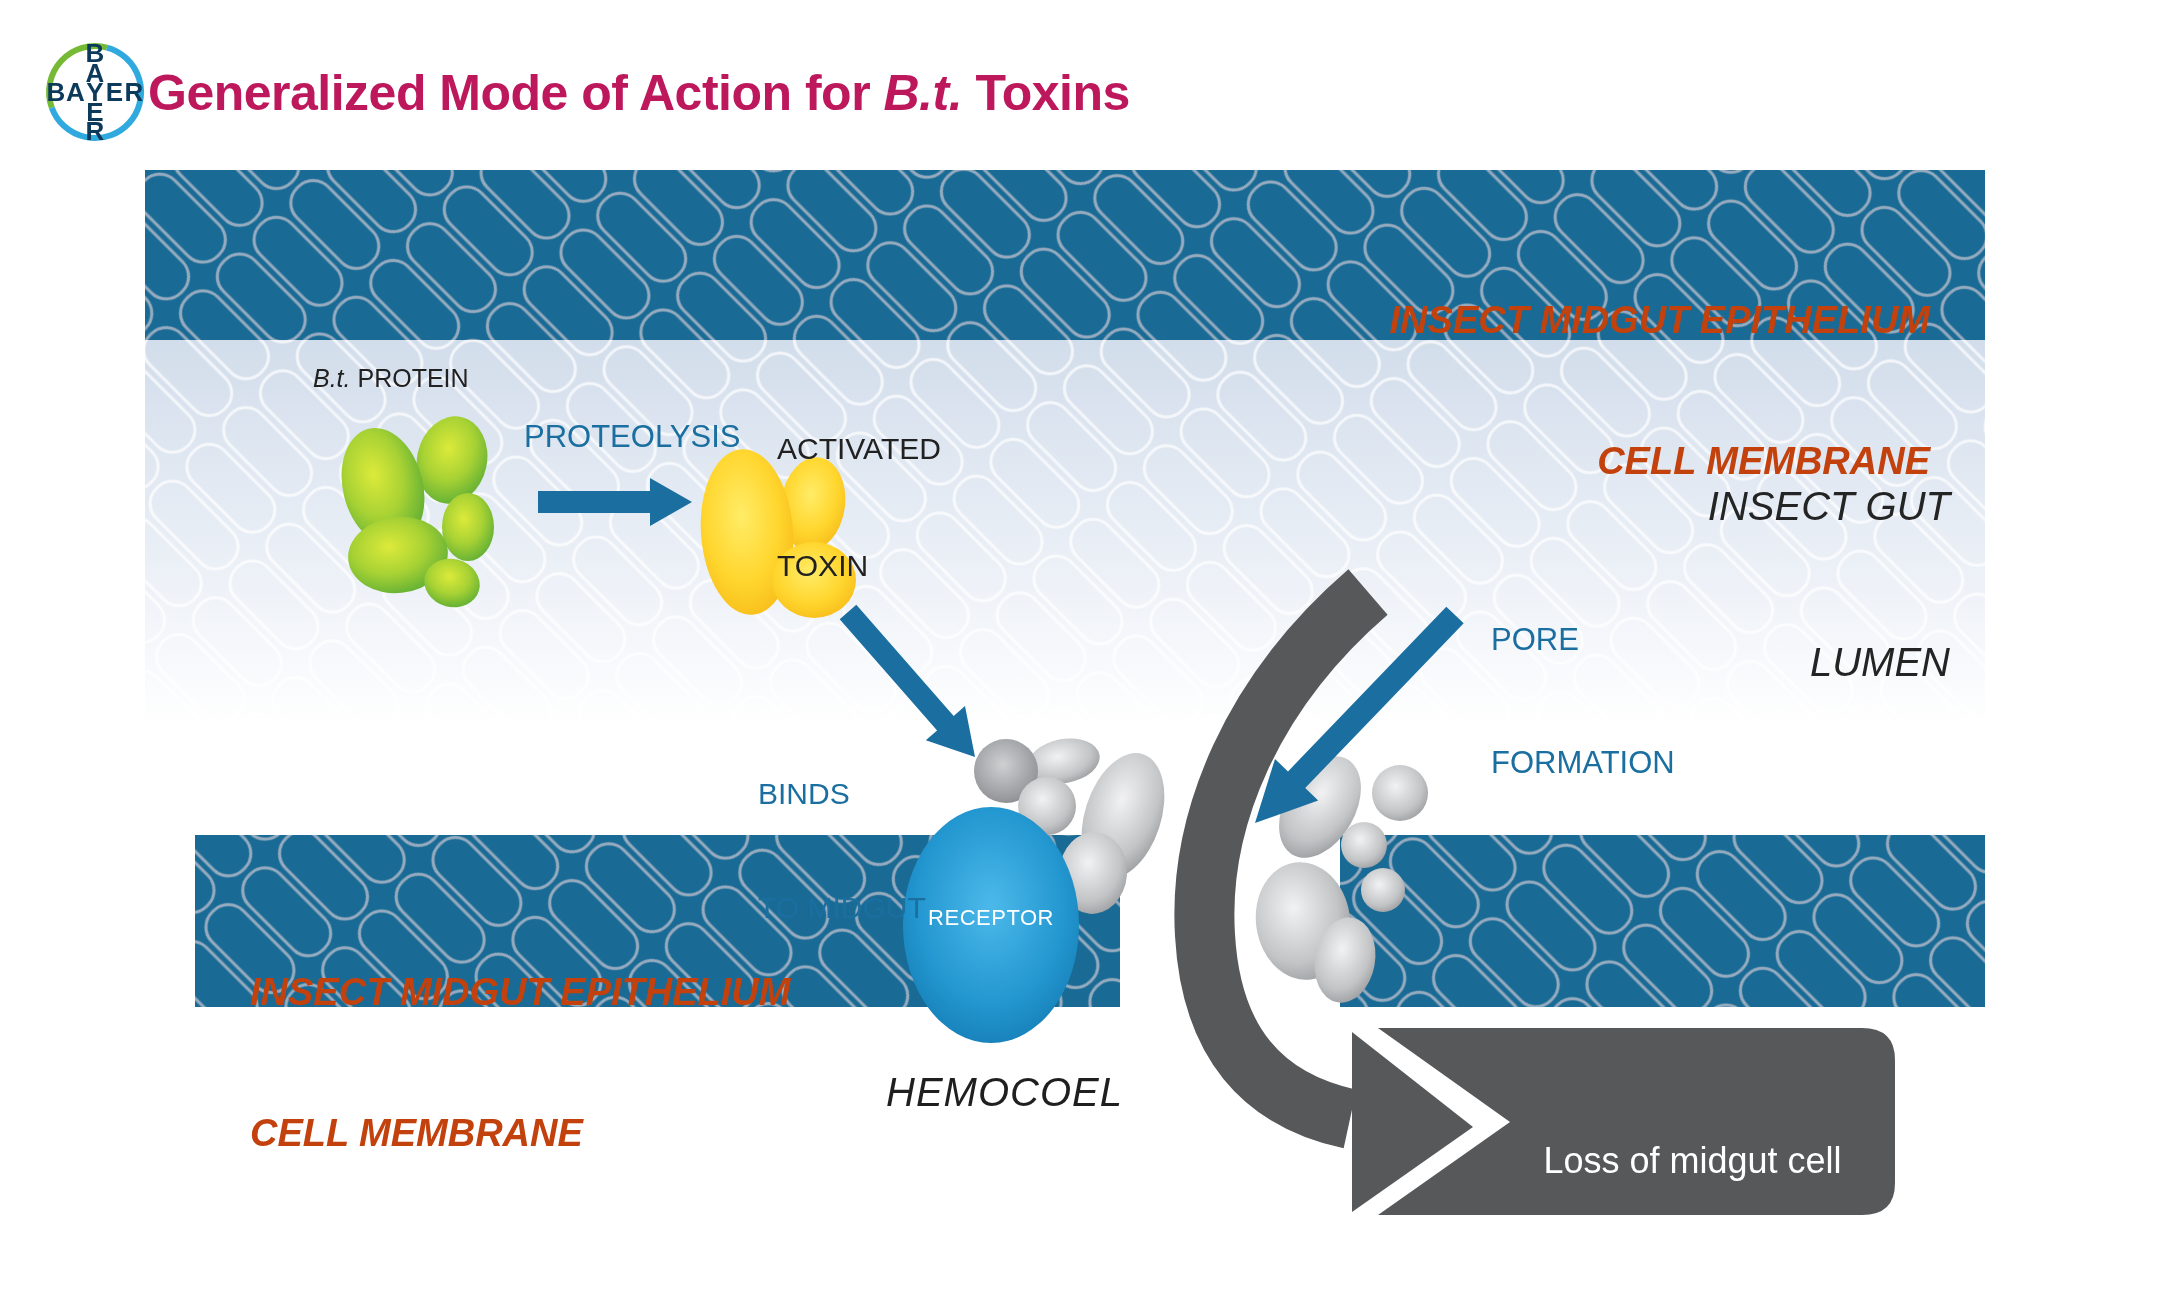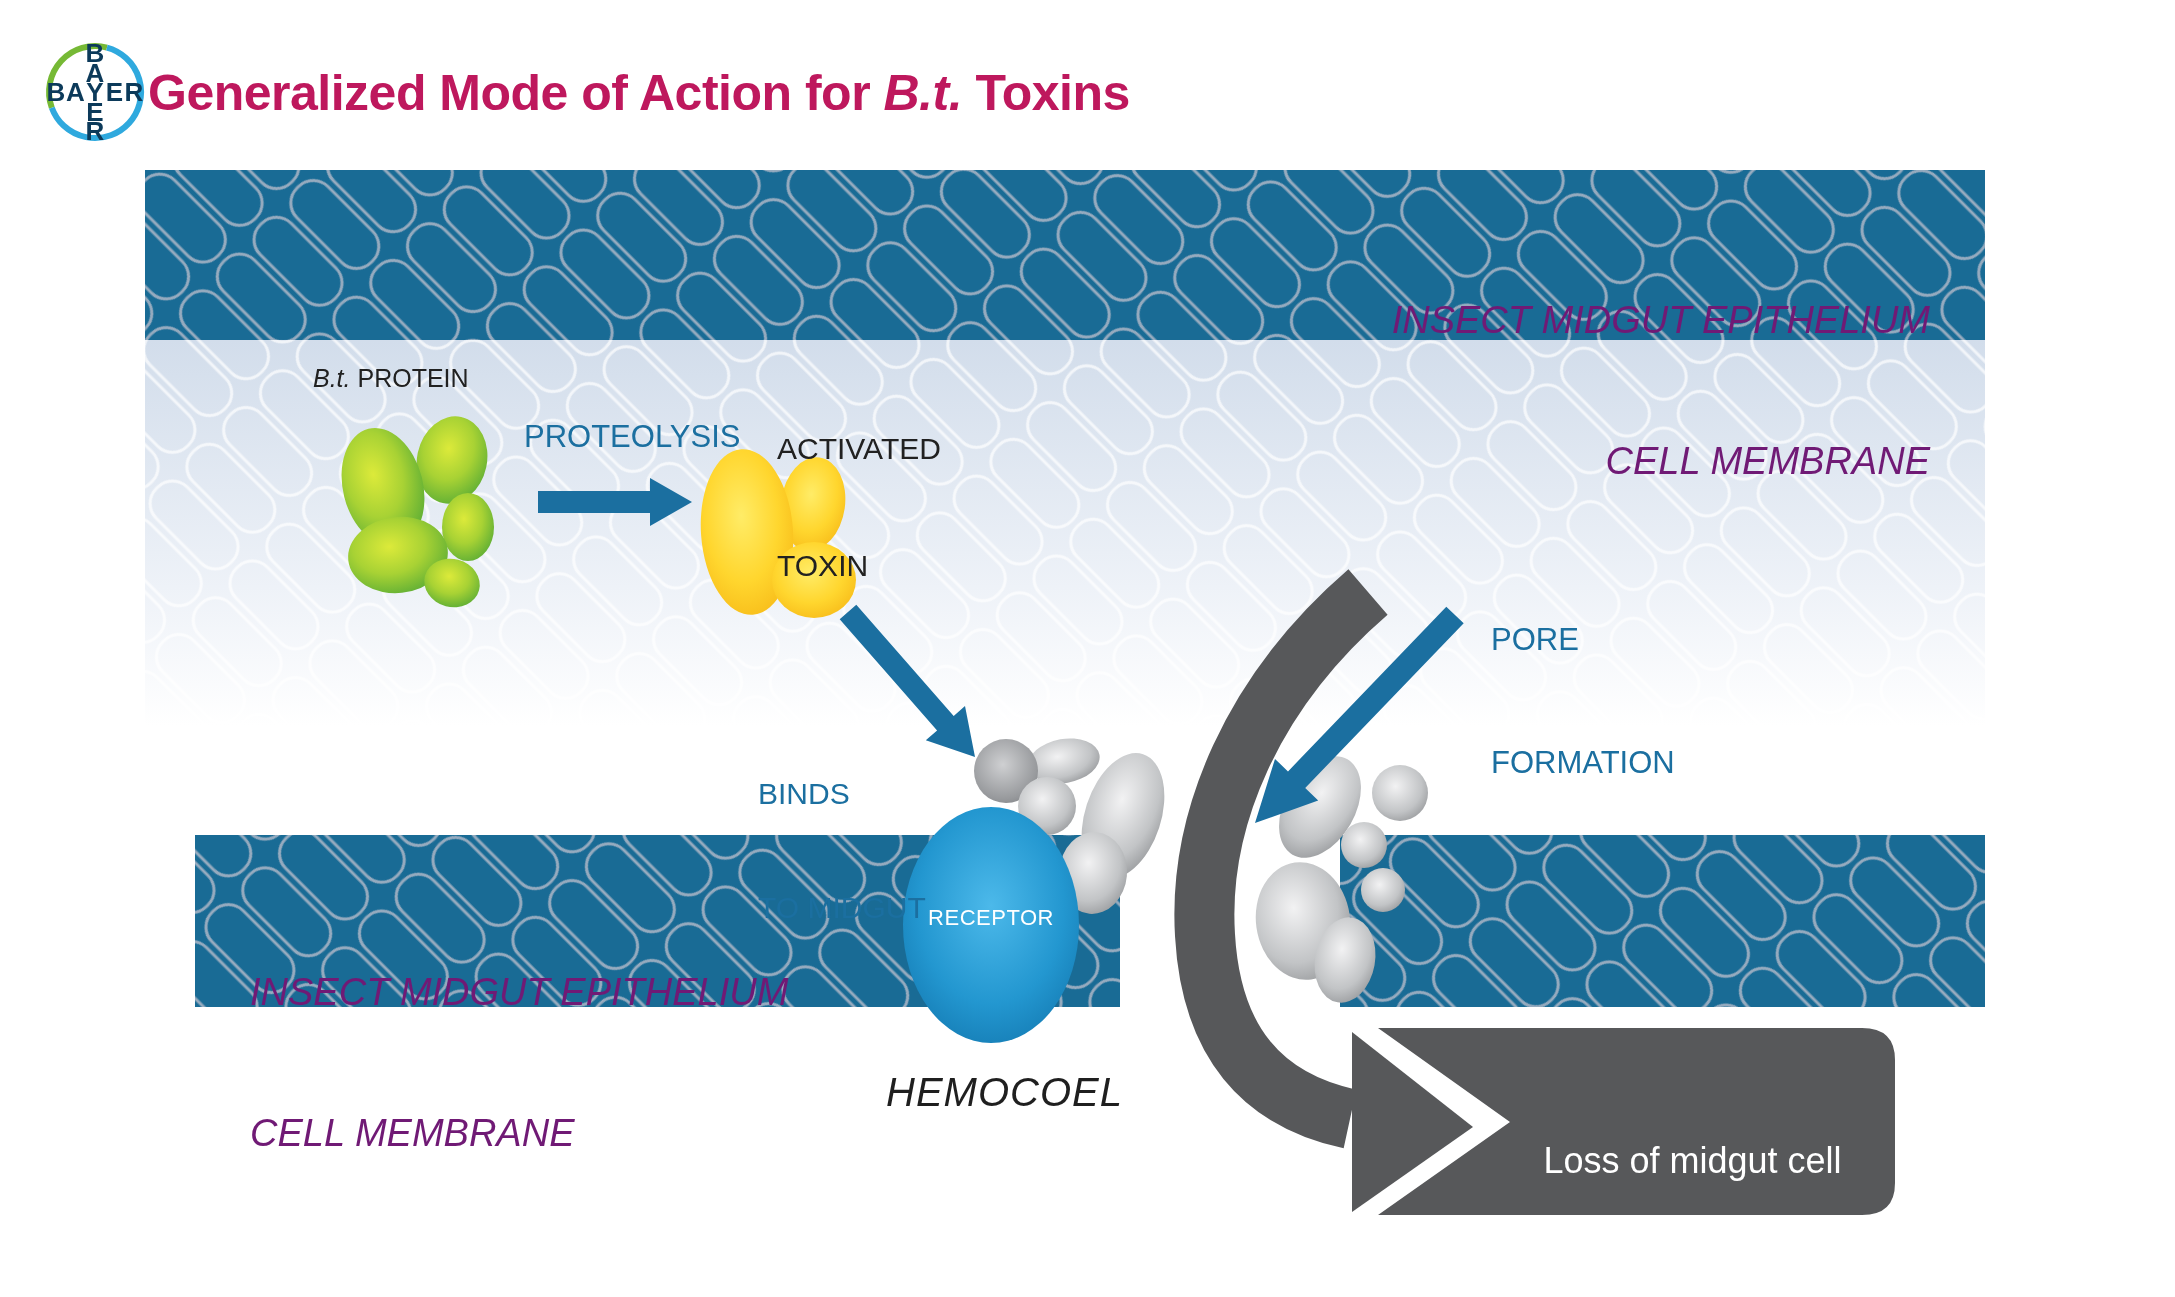--- a/index.html
+++ b/index.html
@@ -2,21 +2,21 @@
 <html><head>
 <meta charset="utf-8">
 <style>
   html,body{margin:0;padding:0;background:#ffffff;}
   #stage{position:relative;width:2175px;height:1297px;overflow:hidden;background:#ffffff;
          font-family:"Liberation Sans", sans-serif;}
   #bg{position:absolute;left:0;top:0;}
   .lab{position:absolute;white-space:pre;}
   .title{left:148px;top:64px;font-size:50px;font-weight:bold;color:#be185d;letter-spacing:-0.5px;}
   .title .em{font-style:italic;}
-  .mem{font-size:38px;font-weight:normal;font-style:italic;color:#701a75;line-height:47px;}
+  .mem{font-size:38px;font-weight:bold;font-style:italic;color:#c2410c;line-height:47px;}
   .mem-top{right:245px;top:203px;text-align:right;}
   .mem-bot{left:250px;top:875px;text-align:left;}
   .lumen-lab{right:225px;top:376px;font-size:40px;font-style:italic;color:#242424;
              line-height:52px;text-align:right;}
   .dark-lab{color:#212121;font-size:30px;line-height:39px;}
   .teal-lab{color:#1b6fa0;font-size:31px;line-height:41px;}
   .bt-prot{left:313px;top:364px;font-size:25px;color:#212121;}
   .bt-prot .em{font-style:italic;}
   .proteo{left:524px;top:416px;}
   .activated{left:777px;top:351px;}
@@ -152,20 +152,24 @@
   </g>
 </svg>
 
 <div class="lab title"><span>Generalized Mode of Action for </span><span class="em">B.t.</span><span> Toxins</span></div>
 
 <div class="lab mem mem-top">
   <div>INSECT MIDGUT EPITHELIUM</div>
   <div>CELL MEMBRANE</div>
 </div>
 
+<div class="lab lumen-lab">
+  <div>INSECT GUT</div>
+  <div>LUMEN</div>
+</div>
 
 <div class="lab bt-prot"><span class="em">B.t.</span><span> PROTEIN</span></div>
 
 <div class="lab teal-lab proteo">PROTEOLYSIS</div>
 
 <div class="lab teal-lab binds">
   <div>BINDS</div>
   <div>TO MIDGUT</div>
 </div>
 

